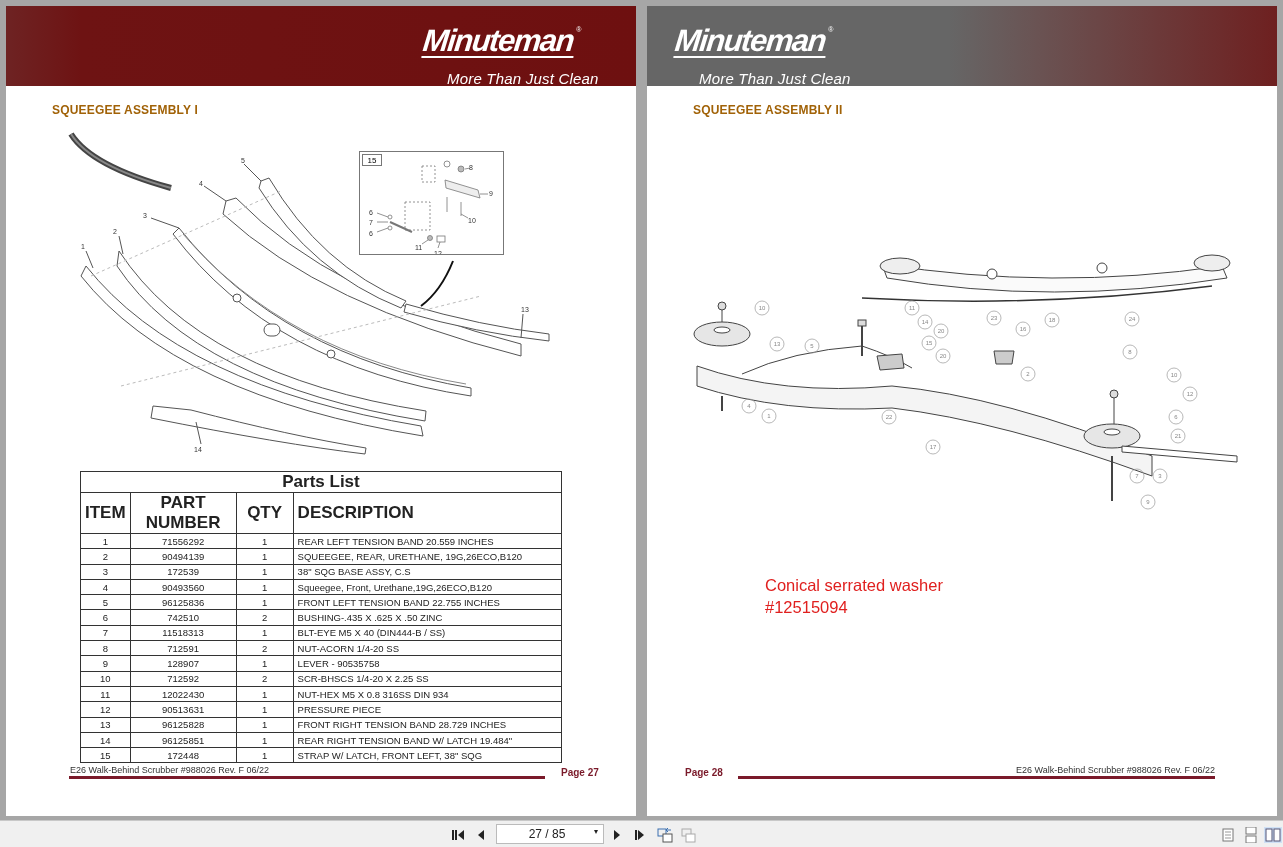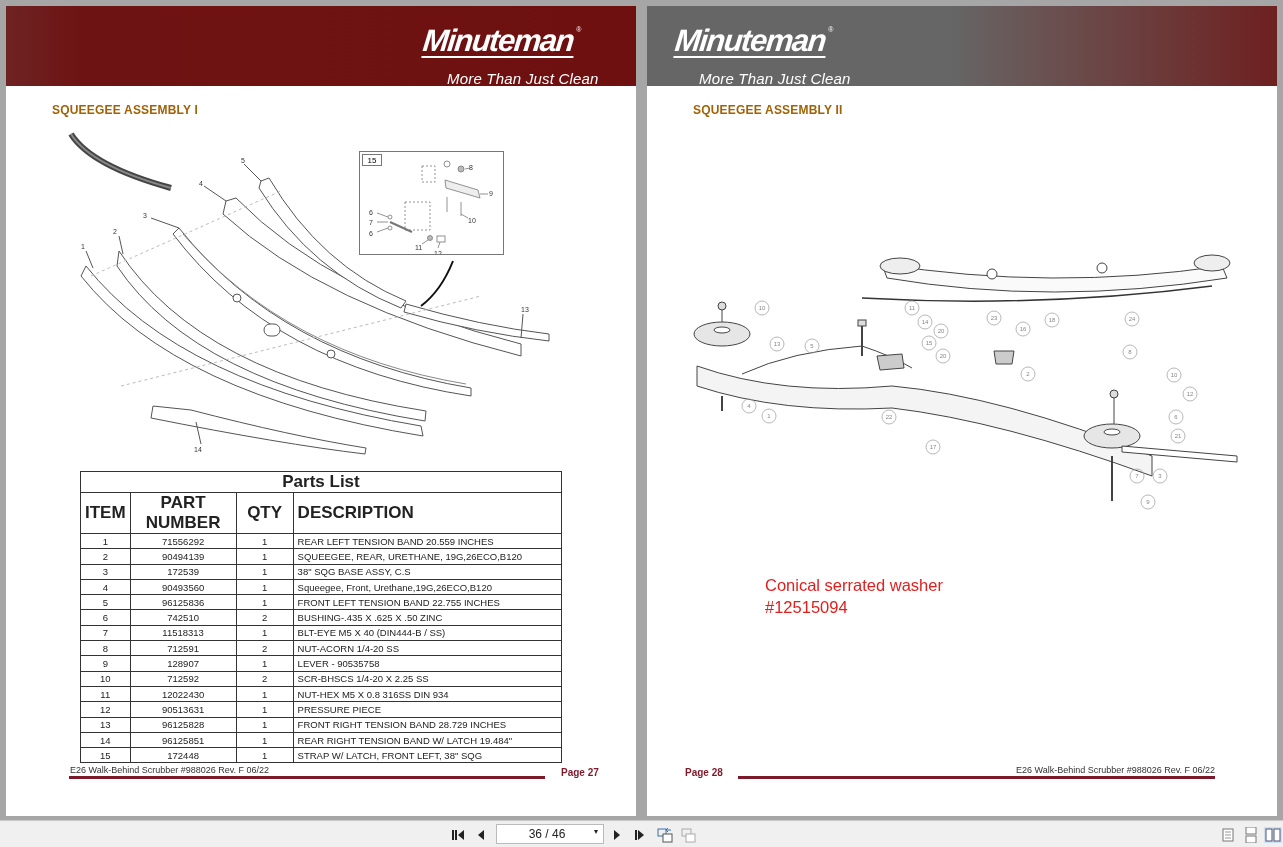--- a/index.html
+++ b/index.html
@@ -376,21 +376,21 @@
         <rect x="4" y="1" width="2" height="10" fill="#222"></rect>
         <path d="M13 1 L7 6 L13 11 Z" fill="#222"></path>
       </svg>
   </div>
   <div class="tb-btn" style="left:473px;">
     <svg width="10" height="12">
         <path d="M8 1 L2 6 L8 11 Z" fill="#222"></path>
       </svg>
   </div>
   <div class="page-select">
-    <span class="v">36 / 46</span>
+    <span class="v">27 / 85</span>
     <span class="arrow">▾</span>
   </div>
   <div class="tb-btn" style="left:609px;">
     <svg width="10" height="12">
         <path d="M2 1 L8 6 L2 11 Z" fill="#222"></path>
       </svg>
   </div>
   <div class="tb-btn" style="left:633px;">
     <svg width="14" height="12">
         <rect x="1" y="1" width="2" height="10" fill="#222"></rect>

